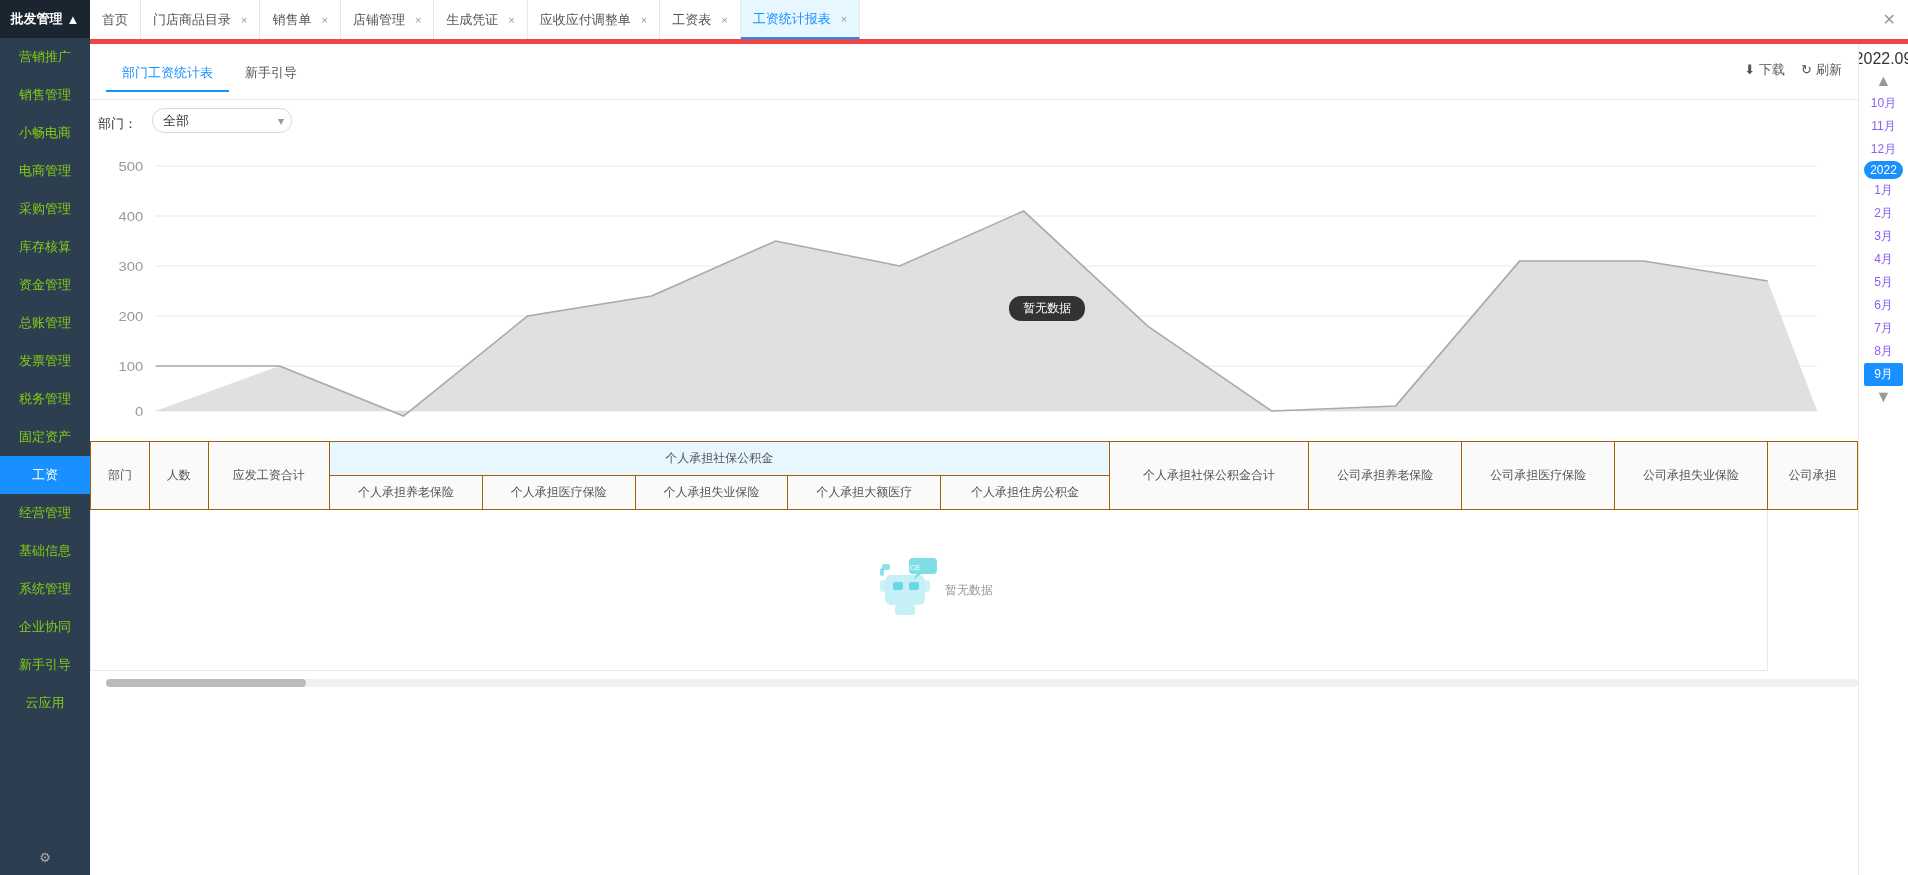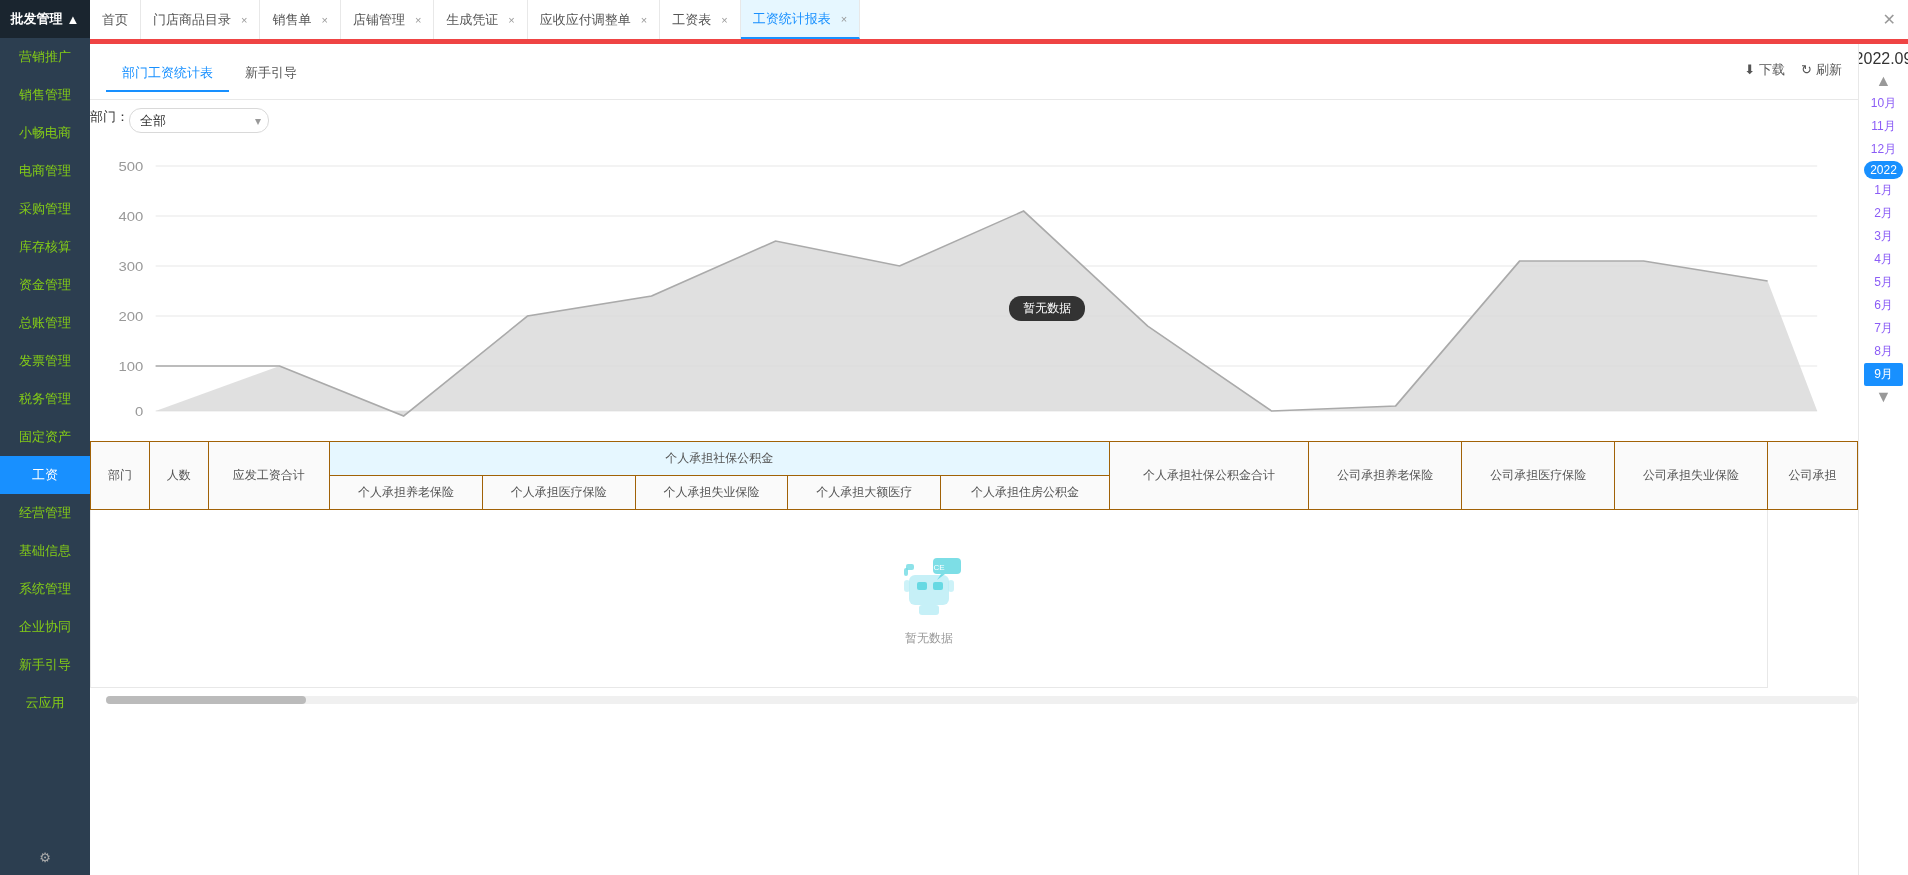--- a/index.html
+++ b/index.html
@@ -121,23 +121,23 @@
       font-size: 13px;
       color: #555;
       cursor: pointer;
       background: none;
       border: none;
     }
 
     
     .filter-bar {
       display: flex;
-      align-items: flex-start;
-      padding: 8px 0;
-      gap: 0;
+      align-items: flex-end;
+      padding: 8px 8px;
+      gap: 15px;
       flex-shrink: 0;
     }
     .filter-label { font-size: 13px; color: #333; }
     .filter-select {
       border: 1px solid #d9d9d9;
       border-radius: 12px;
       padding: 4px 28px 4px 10px;
       font-size: 13px;
       color: #333;
       background: #fff;
@@ -193,21 +193,21 @@
       color: #333;
       white-space: nowrap;
     }
     .data-table .group-header {
       background: #e6f7ff;
     }
 
     
     .empty-state {
       display: flex;
-      flex-direction: column;
+      flex-direction: row;
       align-items: center;
       justify-content: center;
       padding: 40px;
       color: #999;
     }
 
     
     .timeline-panel {
       width: 50px;
       background: #fff;

